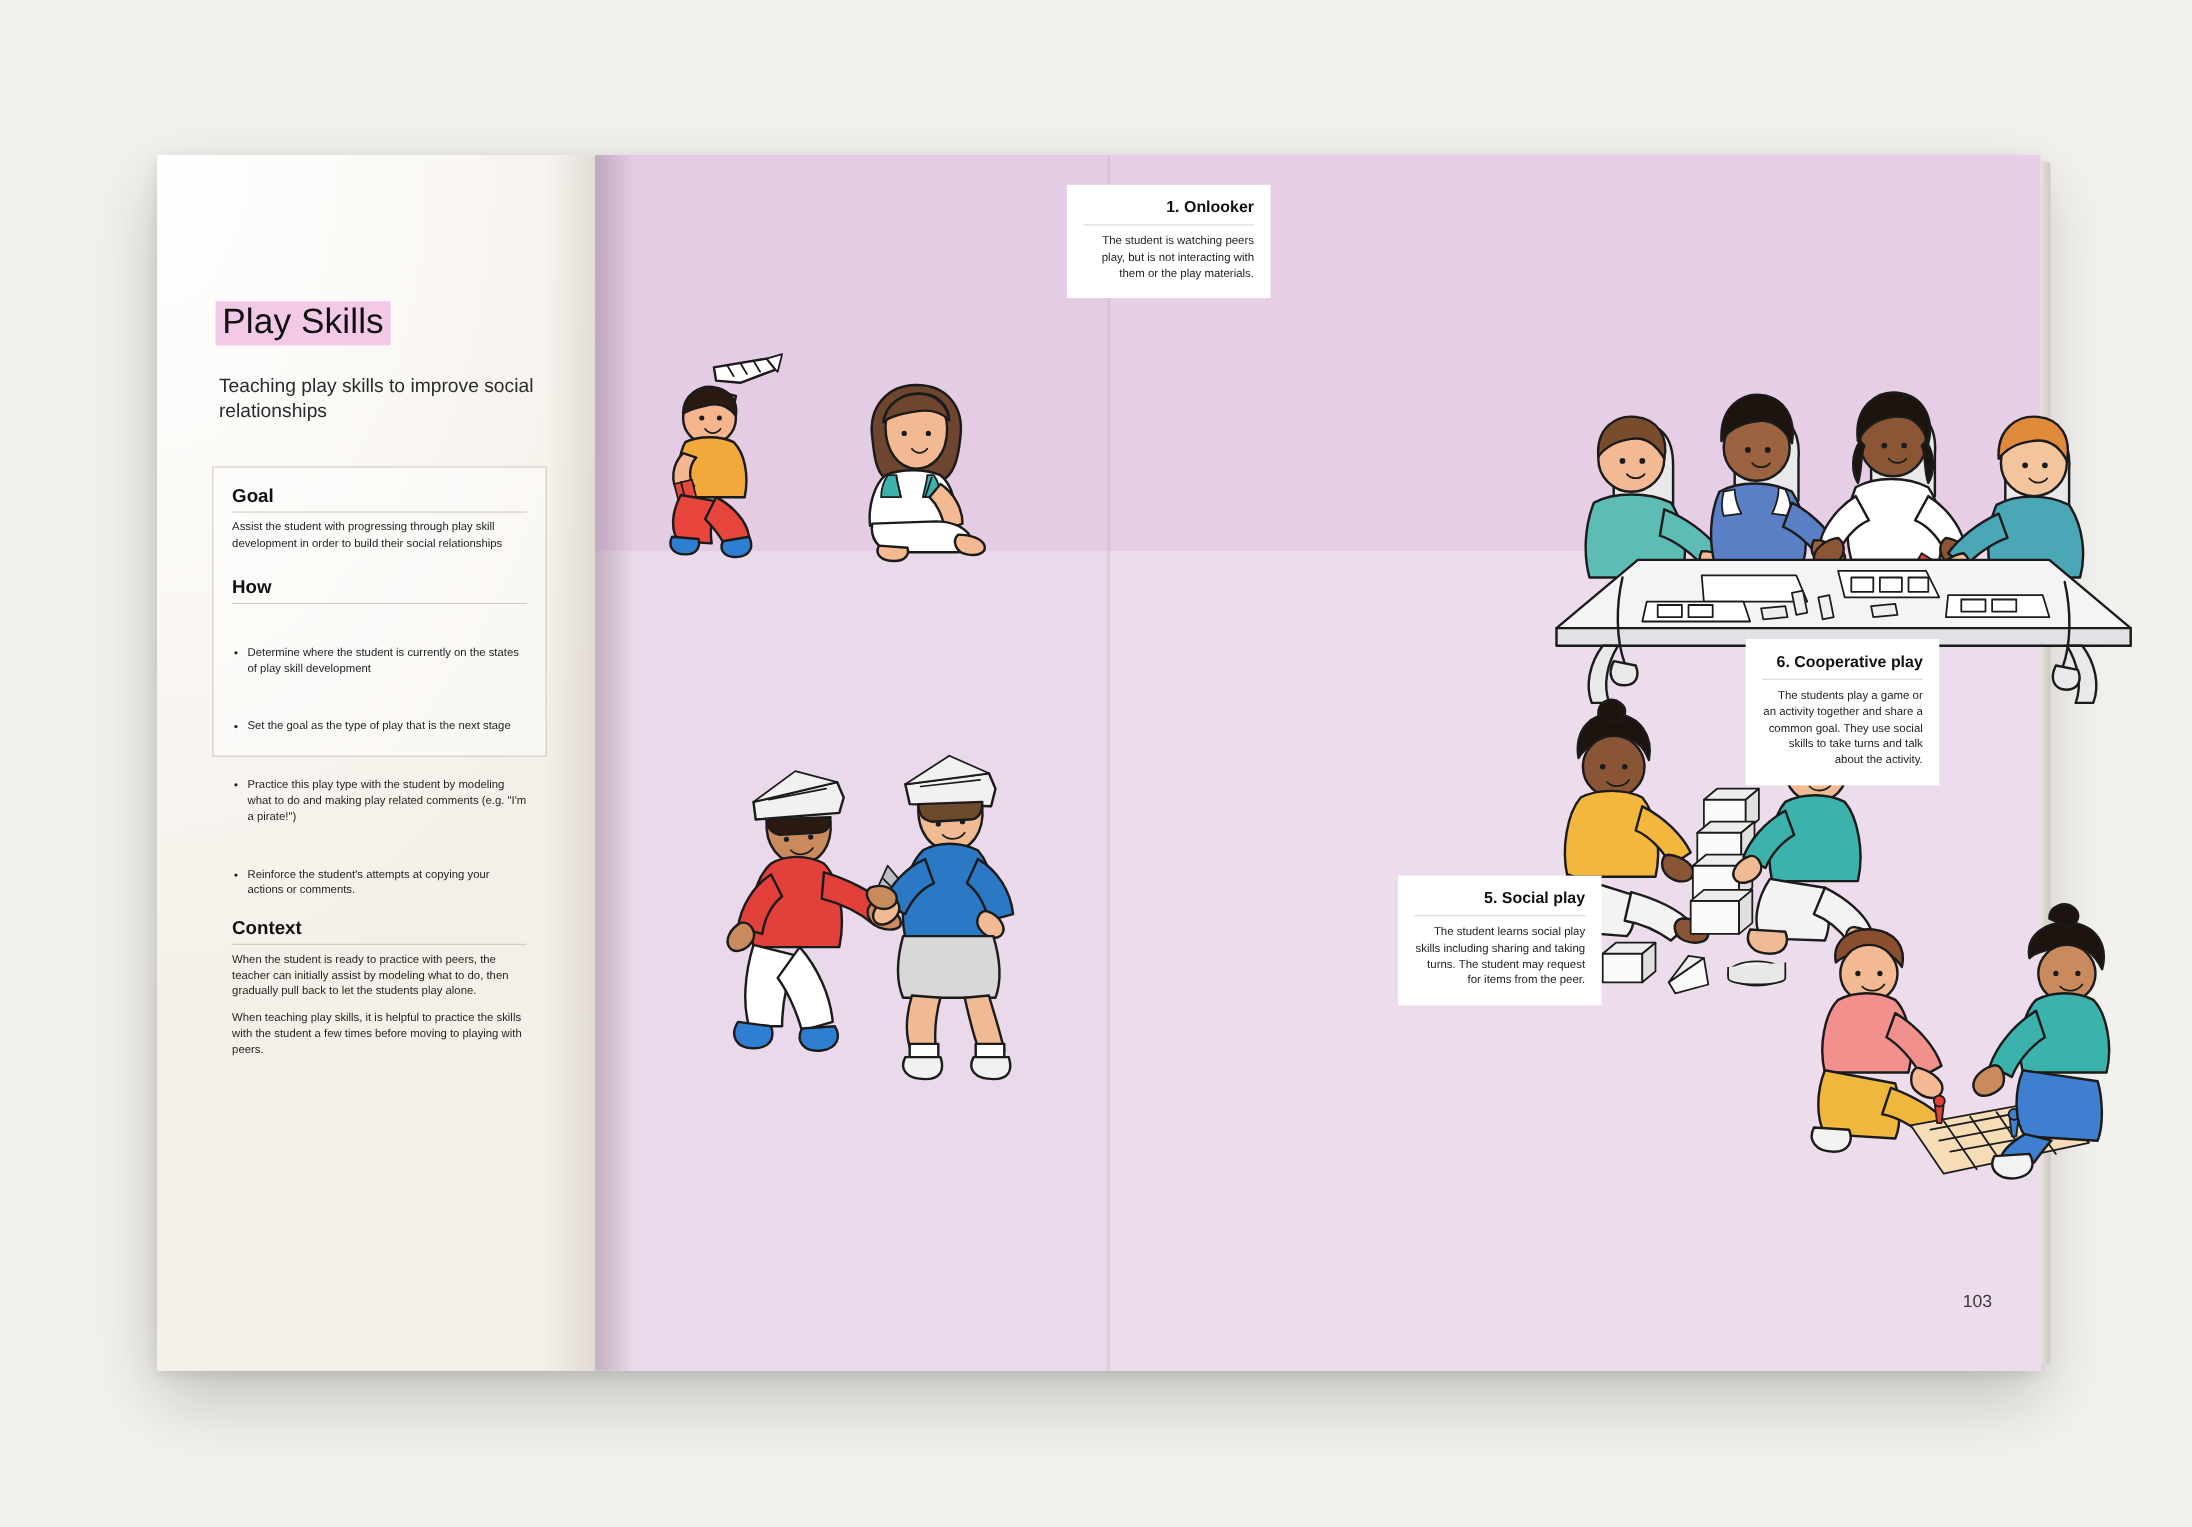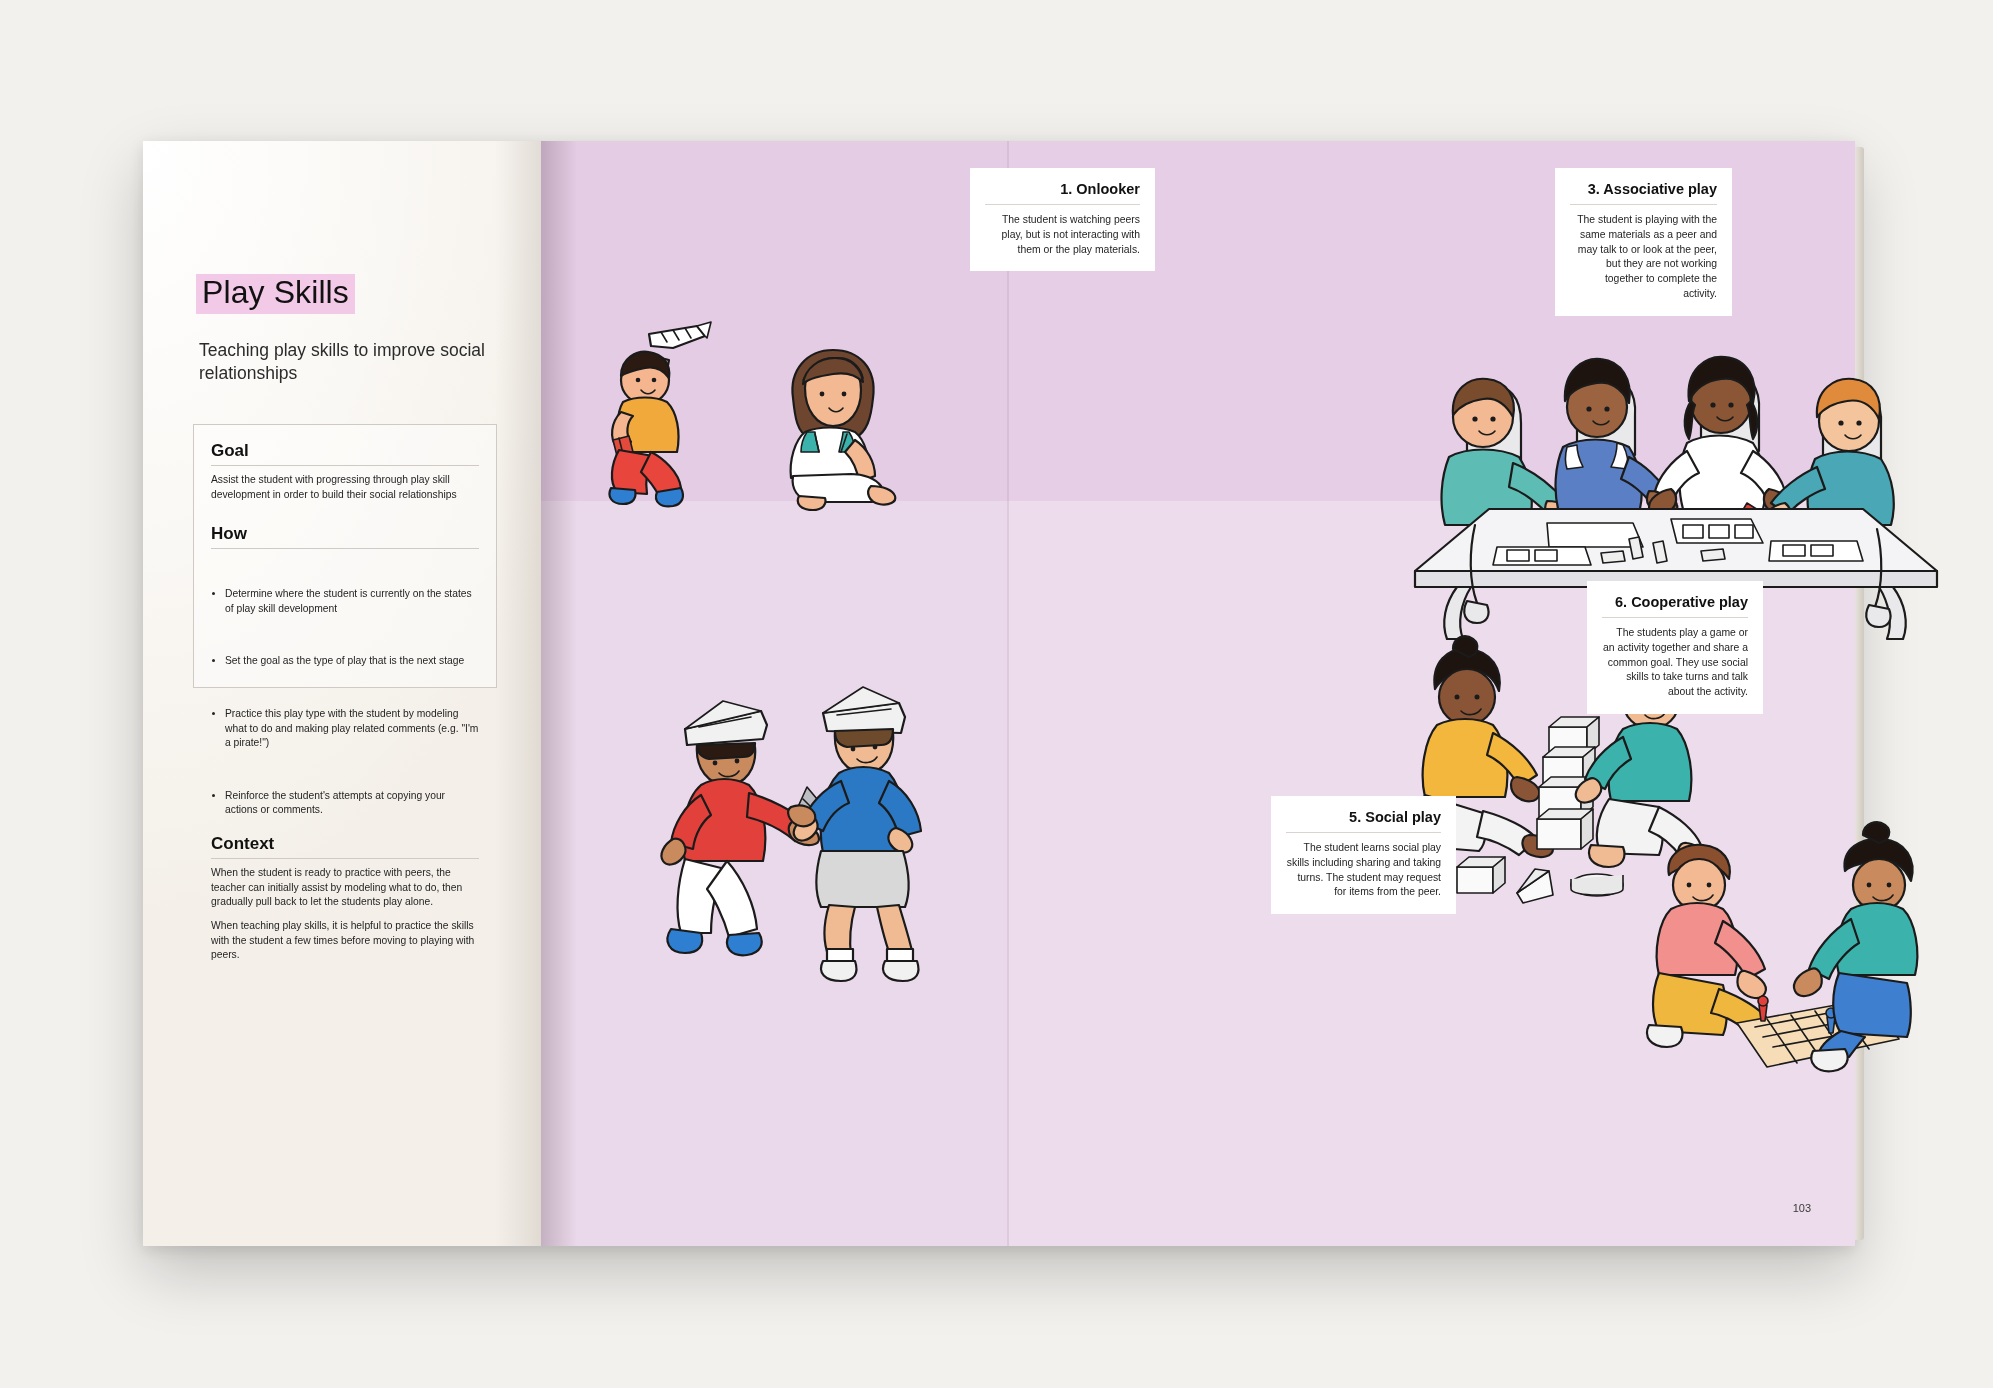--- a/index.html
+++ b/index.html
@@ -110,21 +110,21 @@
   .card p{margin:0;font-size:10.4px;line-height:1.42;color:#242424;}
 
   #card-1{left:429px;top:27px;width:185px;}
   #card-2{left:774px;top:27px;width:177px;}
   #card-3{left:1014px;top:27px;width:177px;}
   #card-4{left:354px;top:405px;width:190px;}
   #card-5{left:730px;top:655px;width:185px;}
   #card-6{left:1046px;top:440px;width:176px;}
 
   .page-num{
-    position:absolute;right:44px;bottom:32px;font-size:11px;color:#3a3a3a;z-index:20;
+    position:absolute;right:44px;bottom:53px;font-size:16px;color:#3a3a3a;z-index:20;
   }
 
   
   .illus{position:absolute;z-index:10;}
   svg{display:block;overflow:visible;}
   .ln{fill:none;stroke:#1b1b1b;stroke-width:2.2;stroke-linecap:round;stroke-linejoin:round;}
   .ln1{fill:none;stroke:#1b1b1b;stroke-width:1.6;stroke-linecap:round;stroke-linejoin:round;}
   .fl{stroke:#1b1b1b;stroke-width:2.2;stroke-linejoin:round;}
   .fl1{stroke:#1b1b1b;stroke-width:1.6;stroke-linejoin:round;}
 </style>
@@ -524,25 +524,20 @@
       </svg>
     </div>
 
     <div class="card" id="card-1">
       <h3>1. Onlooker</h3>
       <div class="cr"></div>
       <p>The student is watching peers play, but is not interacting with them or the play materials.</p>
     </div>
 
 
-    <div class="card" id="card-3">
-      <h3>3. Associative play</h3>
-      <div class="cr"></div>
-      <p>The student is playing with the same materials as a peer and may talk to or look at the peer, but they are not working together to complete the activity.</p>
-    </div>
 
 
     <div class="card" id="card-5">
       <h3>5. Social play</h3>
       <div class="cr"></div>
       <p>The student learns social play skills including sharing and taking turns. The student may request for items from the peer.</p>
     </div>
 
     <div class="card" id="card-6">
       <h3>6. Cooperative play</h3>

